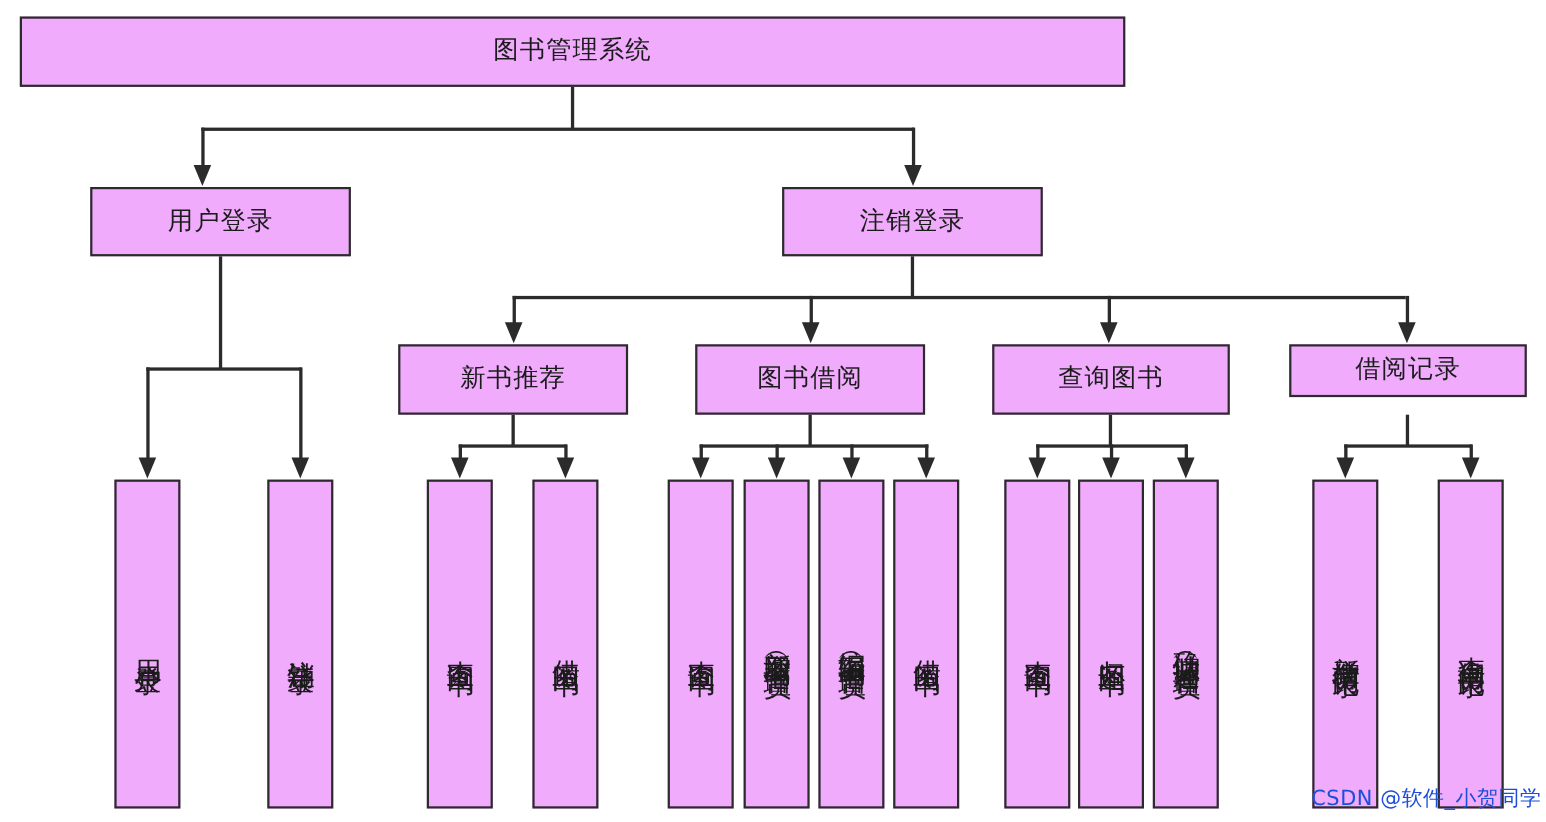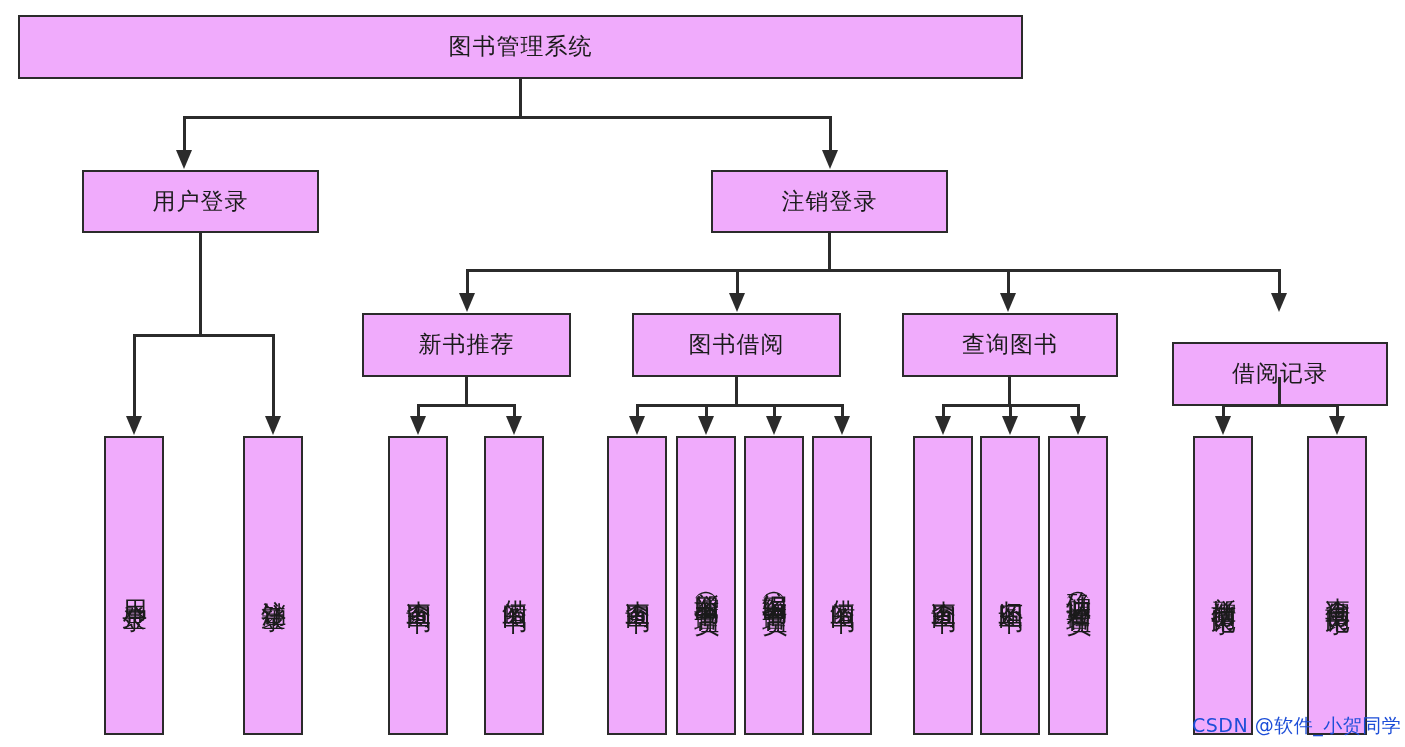--- a/index.html
+++ b/index.html
@@ -110,21 +110,21 @@
 
   <div class="node horizontal" style="left:632px; top:313px; width:209px; height:64px;">
     <span>图书借阅</span>
   </div>
   <div class="node horizontal" style="left:362px; top:313px; width:209px; height:64px;">
     <span>新书推荐</span>
   </div>
   <div class="node horizontal" style="left:902px; top:313px; width:216px; height:64px;">
     <span>查询图书</span>
   </div>
-  <div class="node horizontal" style="left:1172px; top:313px; width:216px; height:64px;margin-top:29px;">
+  <div class="node horizontal" style="left:1172px; top:313px; width:216px; height:48px;">
     <span>借阅记录</span>
   </div>
 
   <div class="edge v" style="left:465px; top:377px; width:2.5px; height:29px;"></div>
   <div class="edge h" style="left:417px; top:404px; width:98px; height:2.5px;"></div>
   <div class="edge v" style="left:417px; top:404px; width:2.5px; height:14px;"></div>
   <div class="arrow" style="left:410px; top:416px;"></div>
   <div class="edge v" style="left:513px; top:404px; width:2.5px; height:14px;"></div>
   <div class="arrow" style="left:506px; top:416px;"></div>
 

